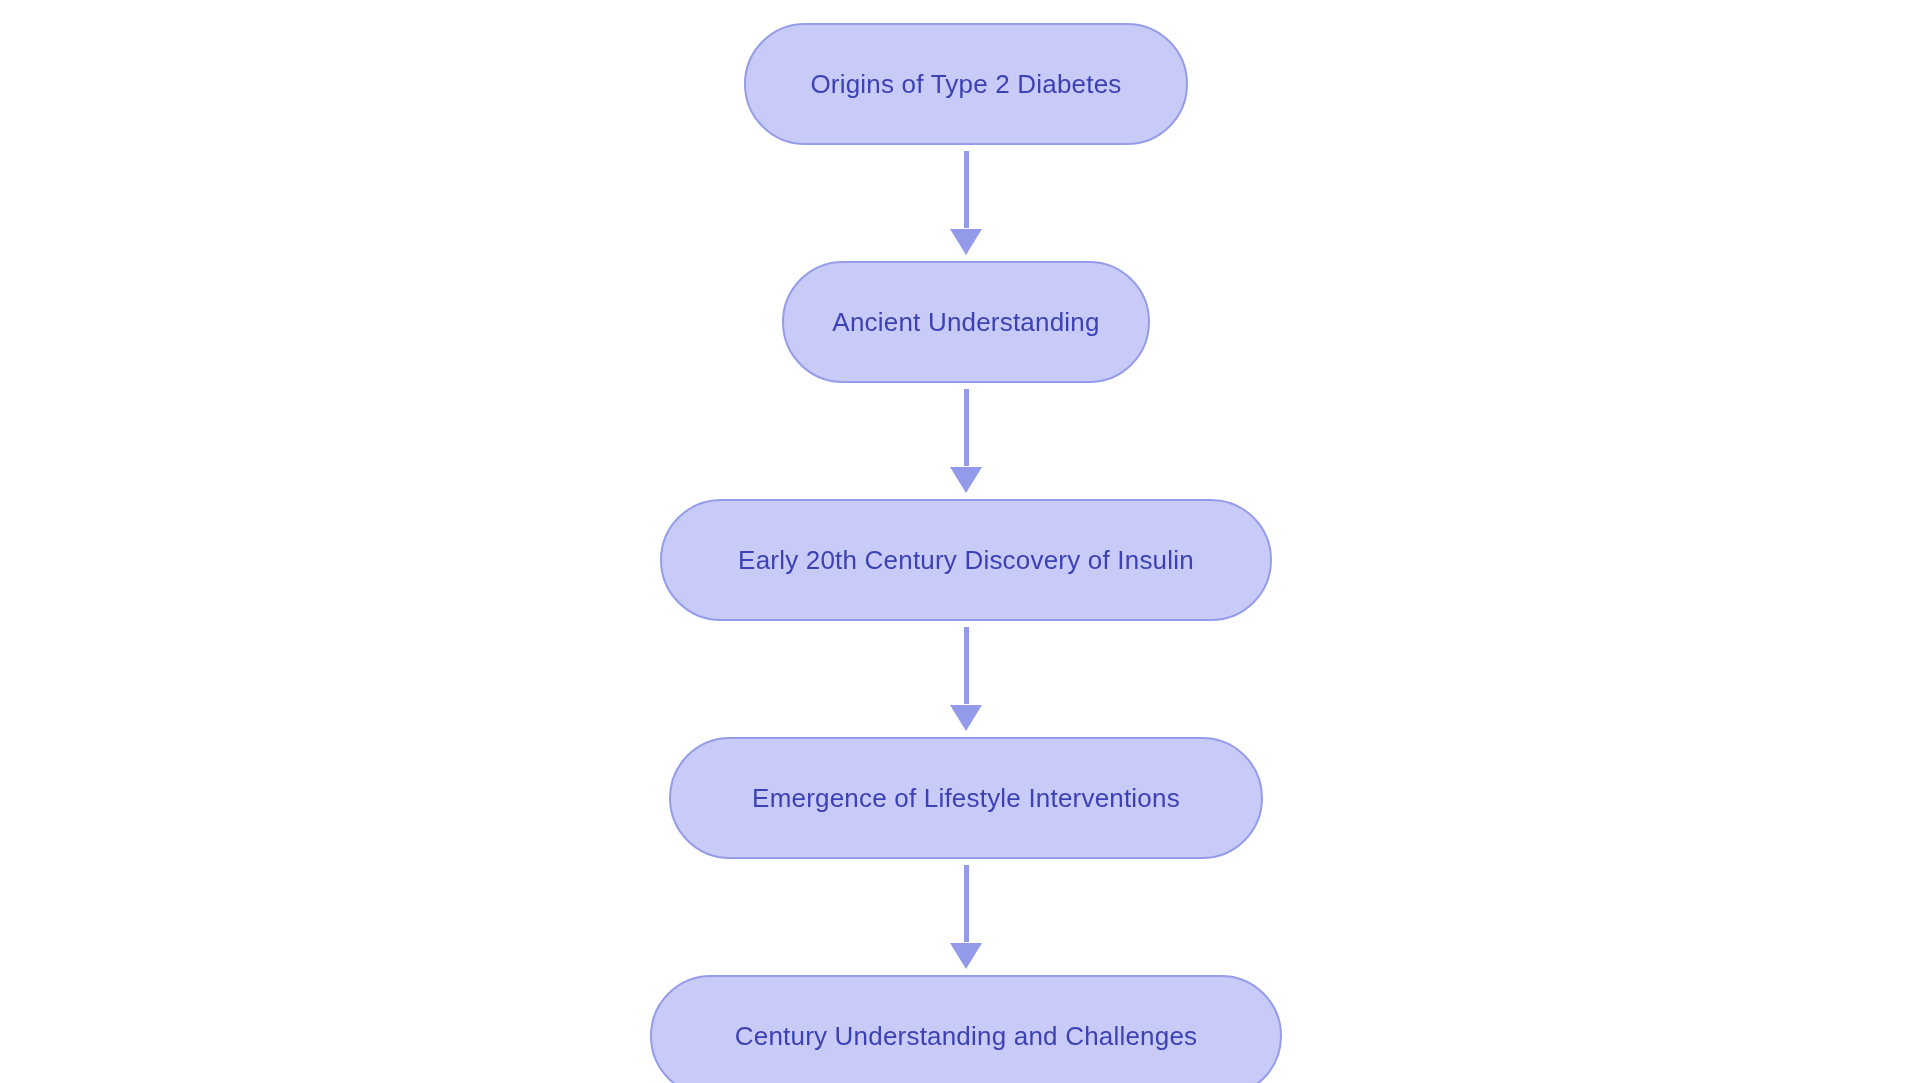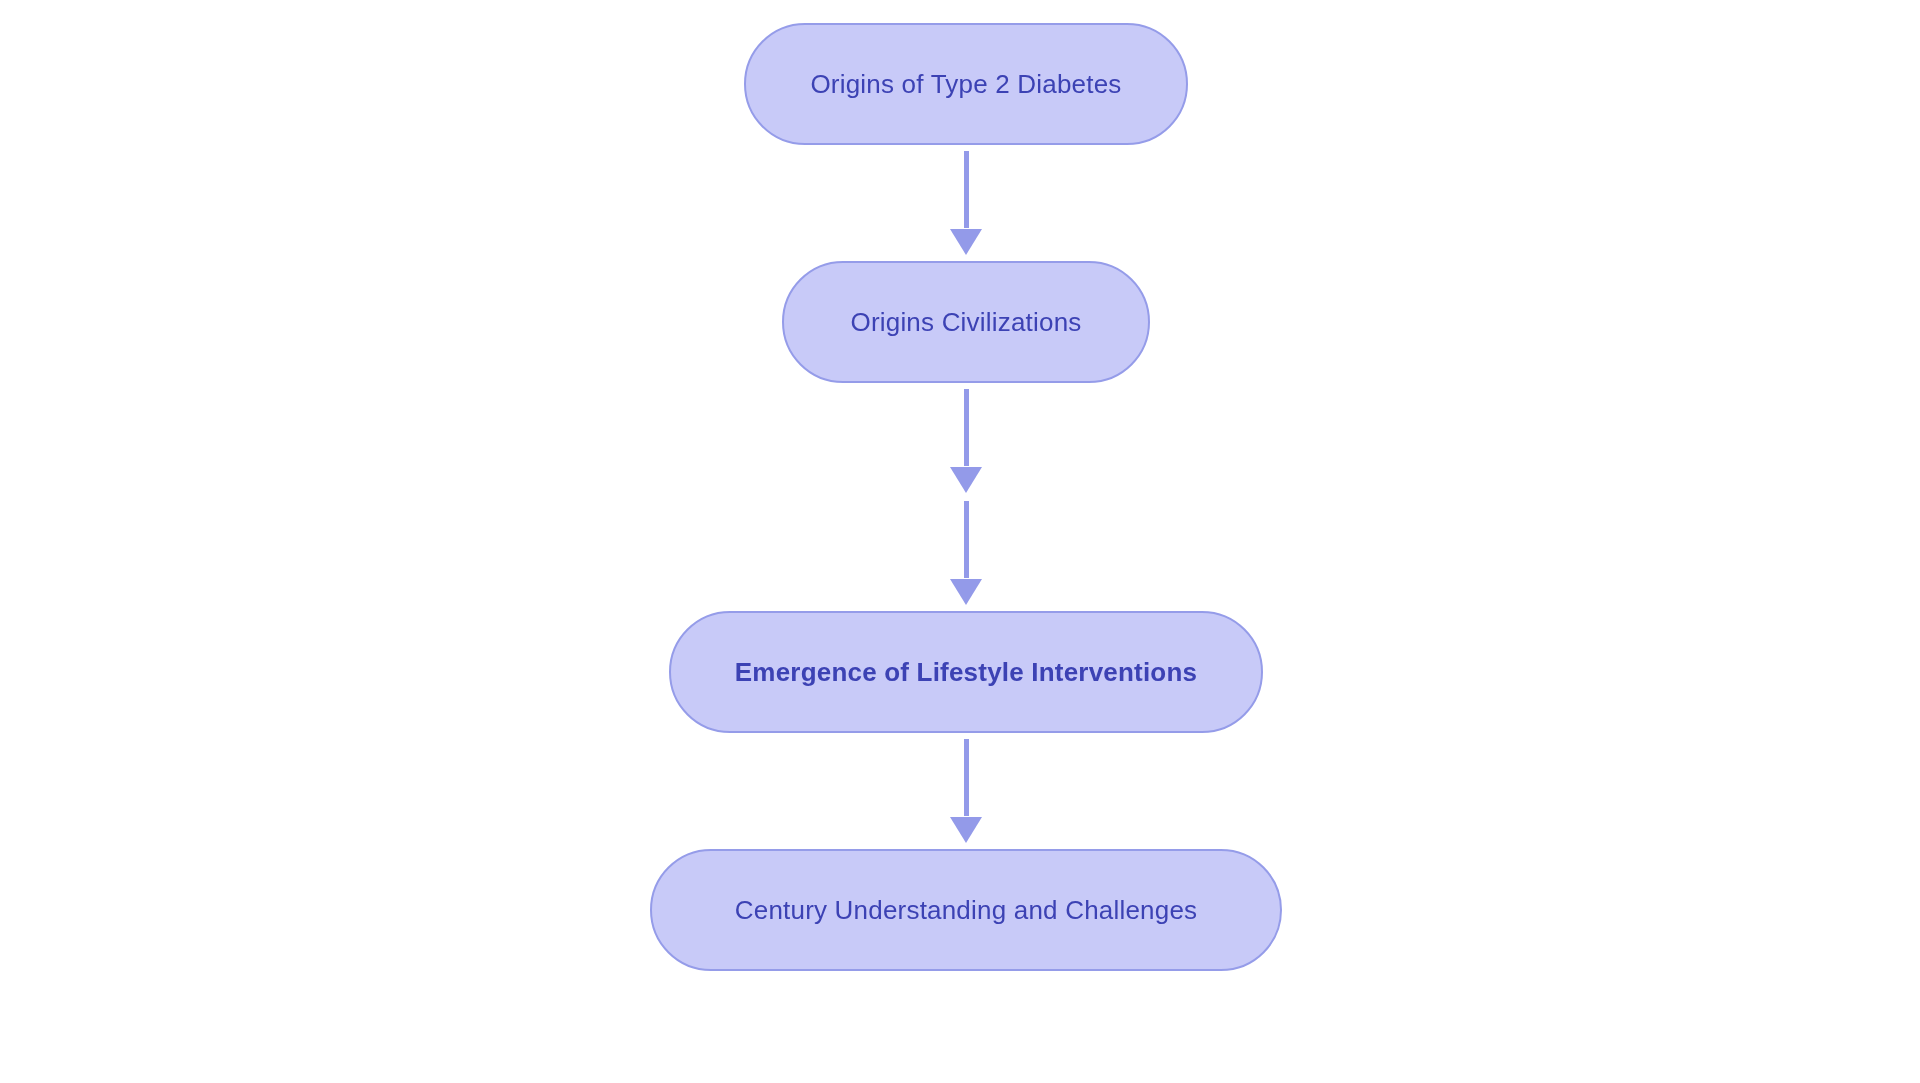--- a/index.html
+++ b/index.html
@@ -35,21 +35,21 @@
     align-items: center;
     justify-content: center;
     font-size: 26px;
     letter-spacing: 0.2px;
     text-align: center;
     flex: 0 0 auto;
   }
   .node-1 { width: 444px; }
   .node-2 { width: 368px; }
   .node-3 { width: 612px; }
-  .node-4 { width: 594px; font-weight: bold; }
+  .node-4 { width: 594px; }
   .node-5 { width: 632px; }
   .arrow {
     height: 108px;
     display: flex;
     flex-direction: column;
     align-items: center;
     flex: 0 0 auto;
   }
   .arrow-line {
     width: 5px;
@@ -73,28 +73,31 @@
   <div class="node node-1">
     <span>Origins of Type 2 Diabetes</span>
   </div>
 
   <div class="arrow">
     <div class="arrow-line"></div>
     <div class="arrow-head"></div>
   </div>
 
   <div class="node node-2">
-    <span>Origins Civilizations</span>
+    <span>Ancient Understanding</span>
   </div>
 
   <div class="arrow">
     <div class="arrow-line"></div>
     <div class="arrow-head"></div>
   </div>
 
+  <div class="node node-3">
+    <span>Early 20th Century Discovery of Insulin</span>
+  </div>
 
   <div class="arrow">
     <div class="arrow-line"></div>
     <div class="arrow-head"></div>
   </div>
 
   <div class="node node-4">
     <span>Emergence of Lifestyle Interventions</span>
   </div>
 

